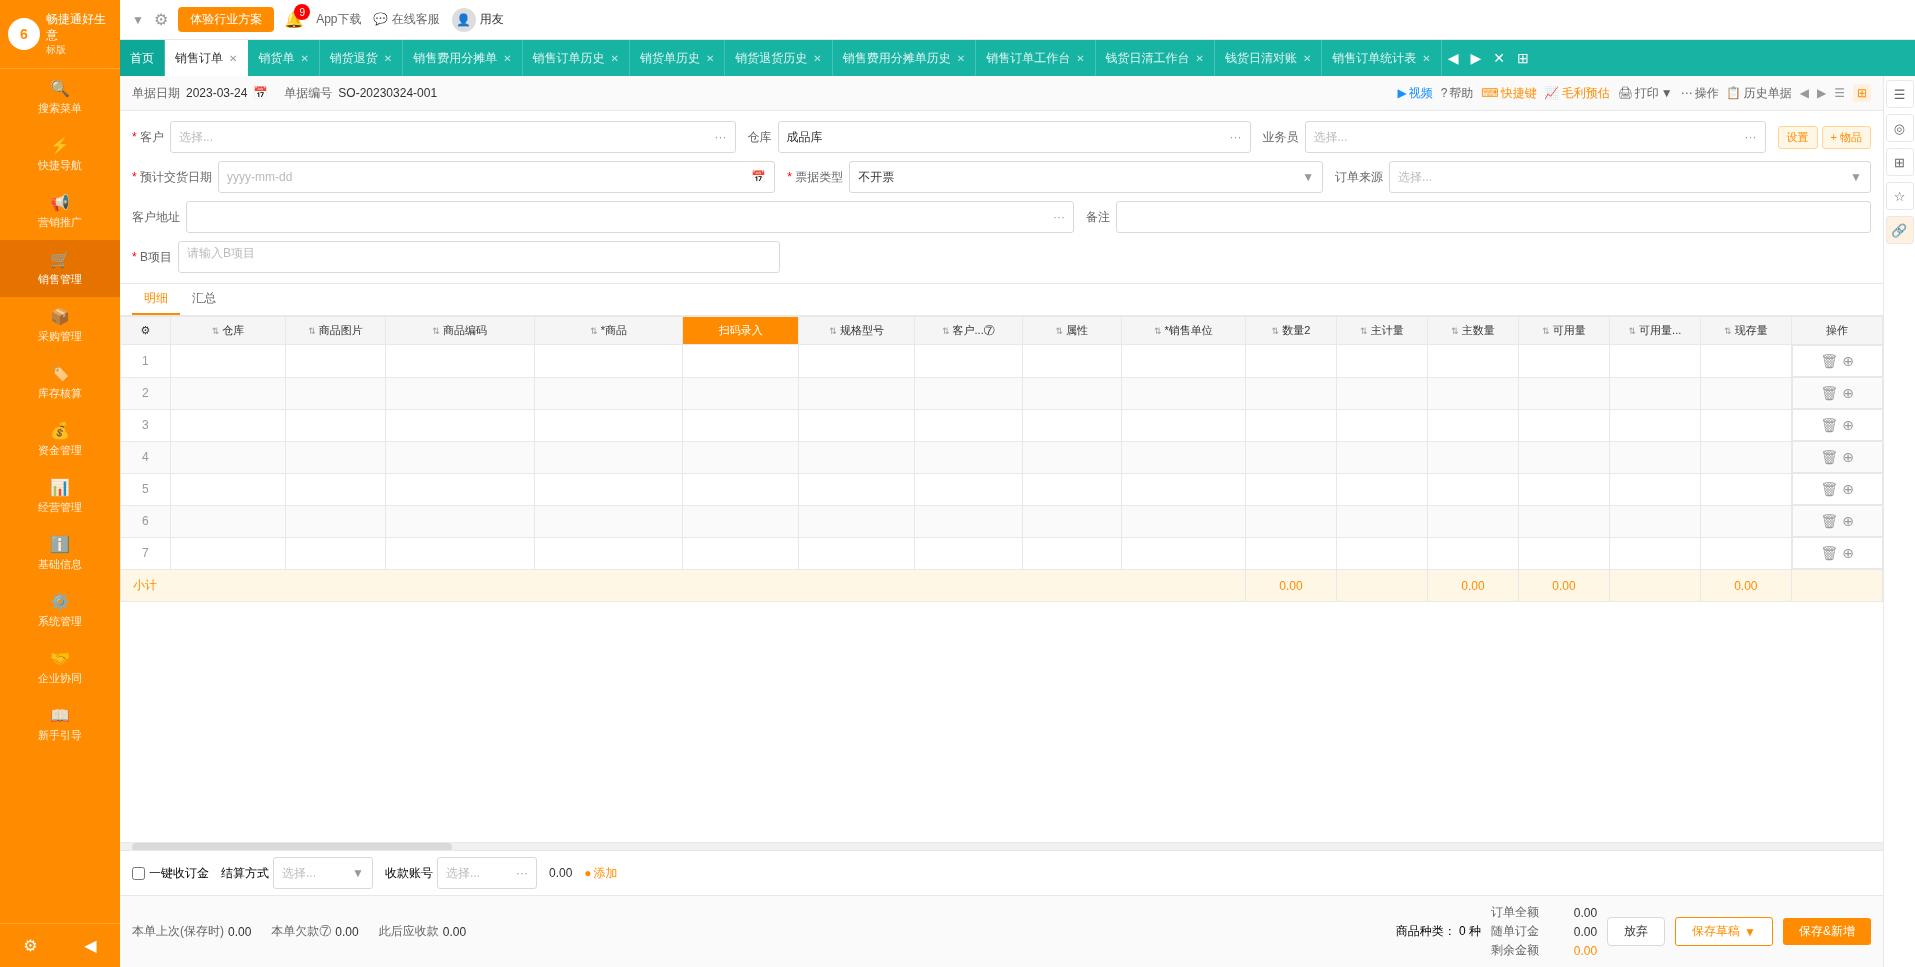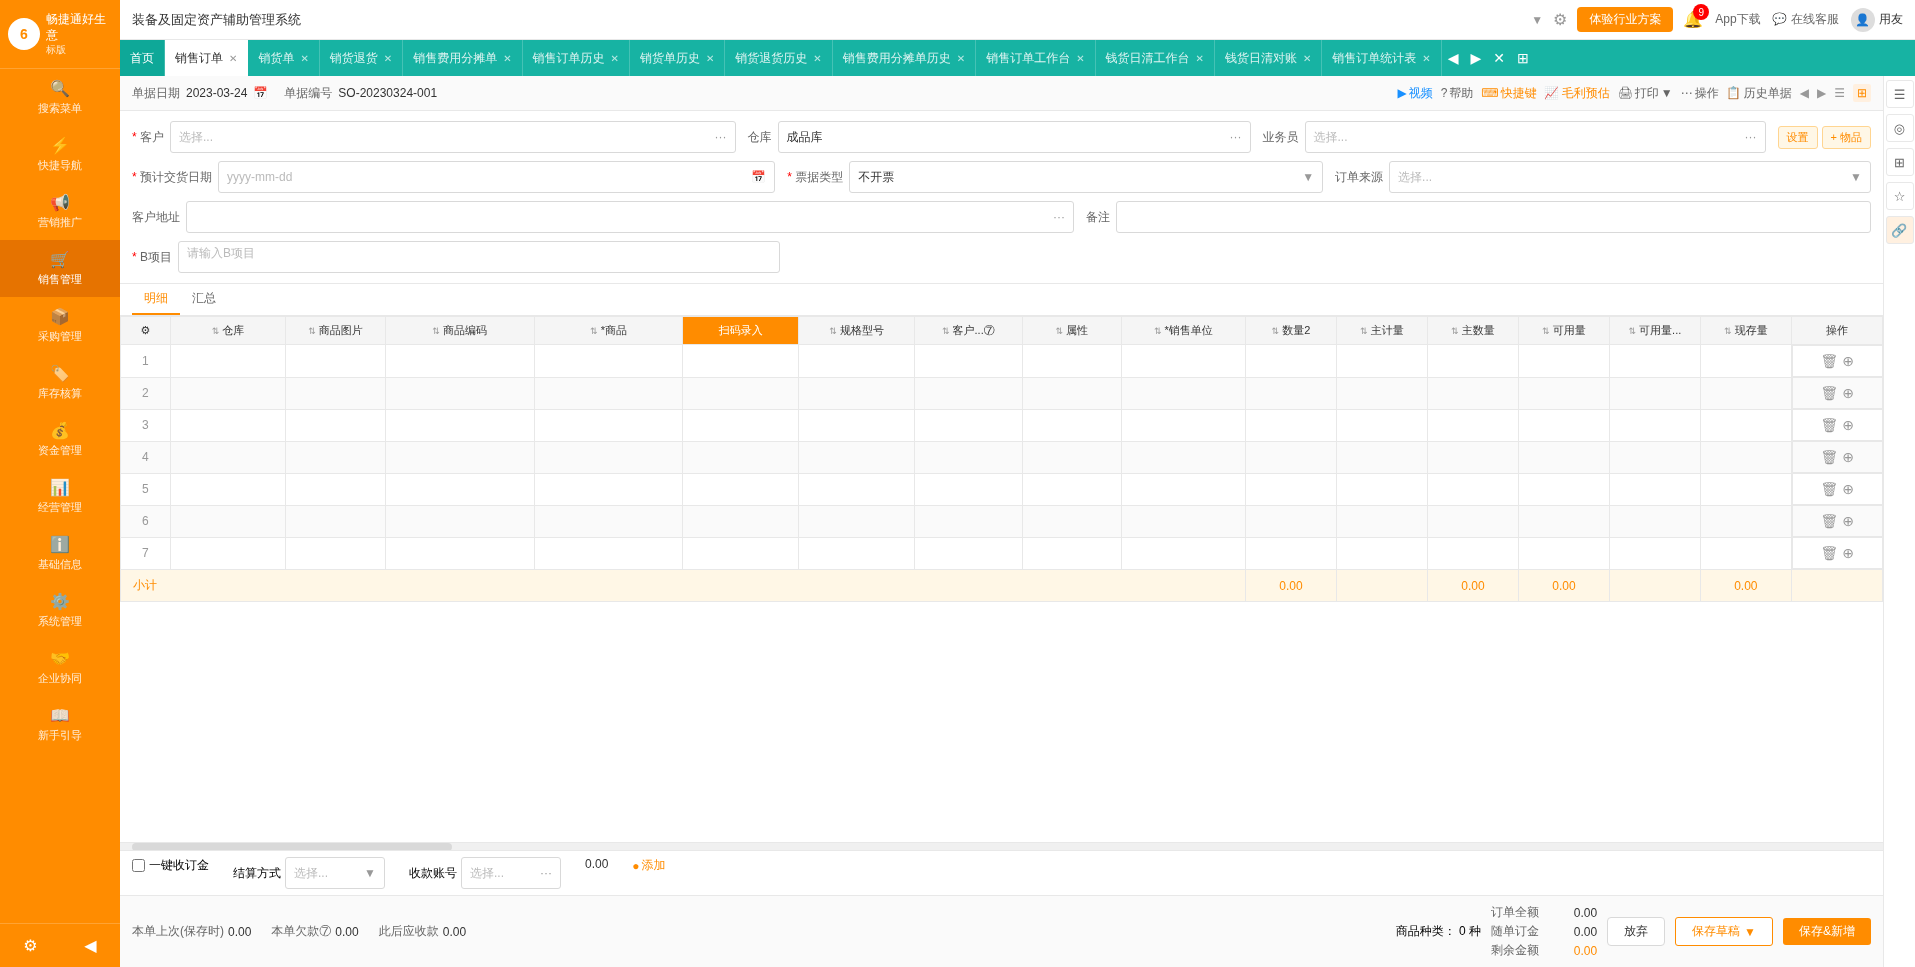--- a/index.html
+++ b/index.html
@@ -73,21 +73,21 @@
     th { border: 1px solid #e8e8e8; padding: 6px 4px; text-align: center; color: #333; font-weight: normal; white-space: nowrap; font-size: 11px; position: relative; }
     th .sort-arrows { color: #999; font-size: 9px; }
     th.highlighted { background: #ff8c00; color: white; }
     td { border: 1px solid #e8e8e8; padding: 4px; height: 32px; text-align: center; }
     tr:nth-child(even) td { background: #fafafa; }
     .row-num { color: #999; }
     .subtotal-row td { background: #fff7e6; color: #ff8c00; font-weight: 500; }
     .subtotal-label { text-align: left; padding-left: 12px; color: #ff8c00; }
 
     
-    .bottom-bar { padding: 6px 12px; border-top: 1px solid #e8e8e8; display: flex; align-items: flex-start; gap: 24px; flex-shrink: 0; background: white; }
+    .bottom-bar { padding: 6px 12px; border-top: 1px solid #e8e8e8; display: flex; align-items: center; gap: 12px; flex-shrink: 0; background: white; }
     .checkbox-field { display: flex; align-items: center; gap: 4px; }
     .bottom-field { display: flex; align-items: center; gap: 4px; }
     .add-btn { color: #ff8c00; cursor: pointer; display: flex; align-items: center; gap: 2px; }
 
     
     .footer { padding: 8px 12px; border-top: 1px solid #e8e8e8; display: flex; align-items: center; background: #fafafa; flex-shrink: 0; }
     .footer-stat { display: flex; align-items: center; gap: 4px; margin-right: 20px; color: #666; }
     .footer-stat .num { color: #333; font-weight: 500; }
     .footer-right { margin-left: auto; display: flex; align-items: center; gap: 10px; }
     .summary-box { display: flex; flex-direction: column; gap: 2px; text-align: right; color: #666; font-size: 11px; }
@@ -189,21 +189,20 @@
     </div>
   <div class="sidebar-bottom">
     <span class="sidebar-bottom-icon">⚙</span>
     <span class="sidebar-bottom-icon">◀</span>
   </div>
 </div>
 
 <div class="main">
 
   <div class="topbar">
-    <span class="topbar-app-name">装备及固定资产辅助管理系统</span>
     <span style="color:#999;cursor:pointer;">▼</span>
     <span style="color:#999;cursor:pointer;font-size:16px;">⚙</span>
     <button class="btn-orange">体验行业方案</button>
     <div class="topbar-actions">
       <div class="topbar-icon" style="position:relative;">
         🔔
         <span class="badge">9</span>
       </div>
       <span style="color:#666;cursor:pointer;">App下载</span>
 

